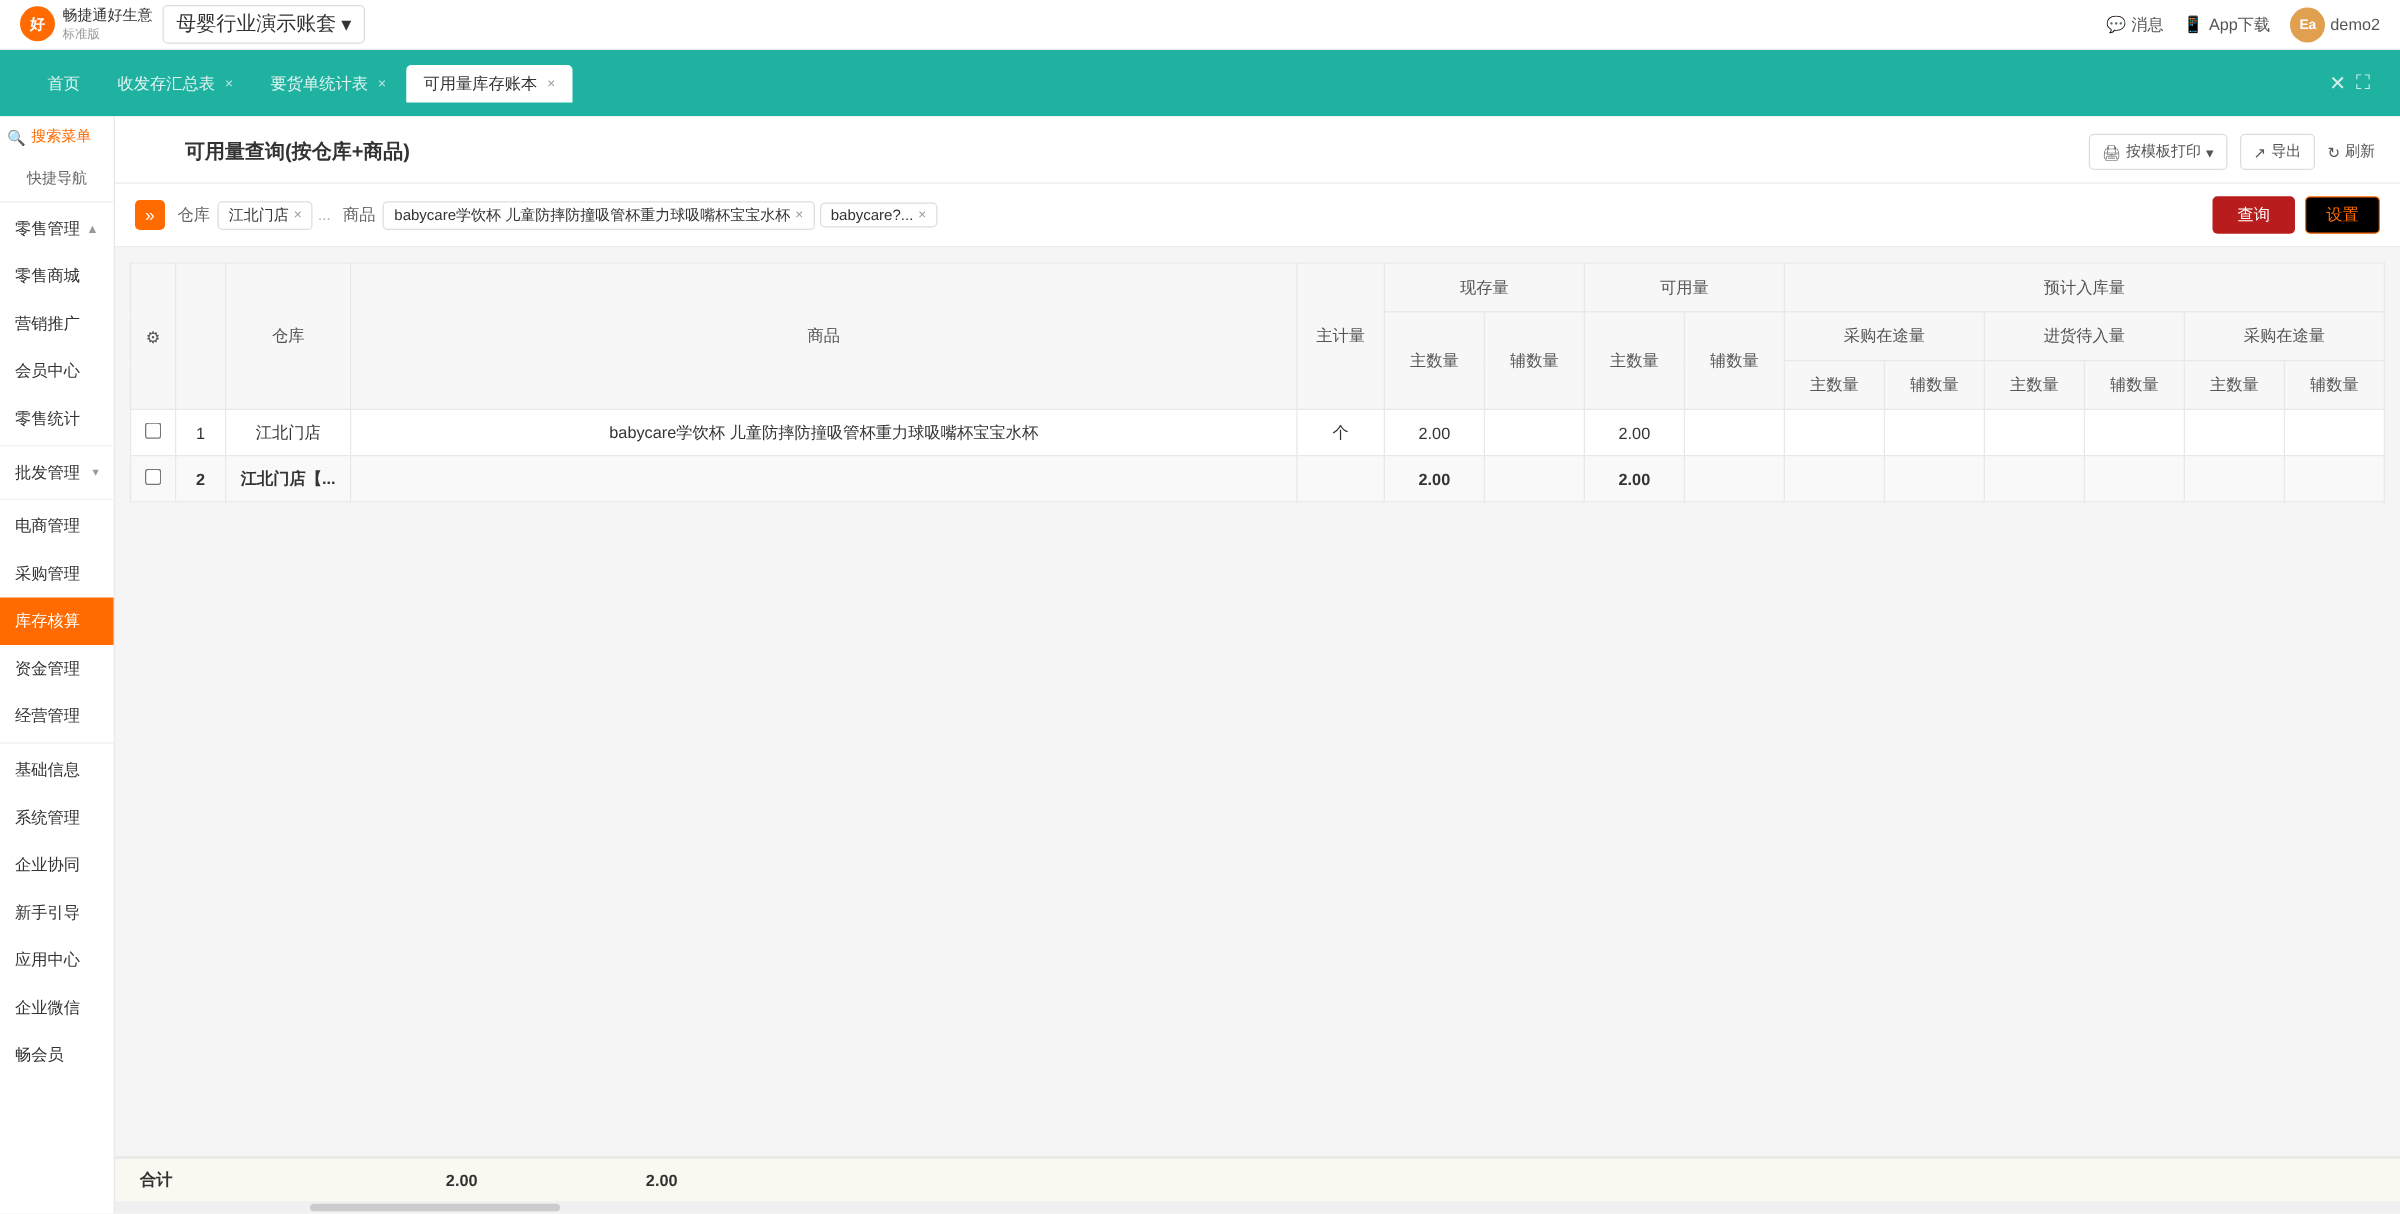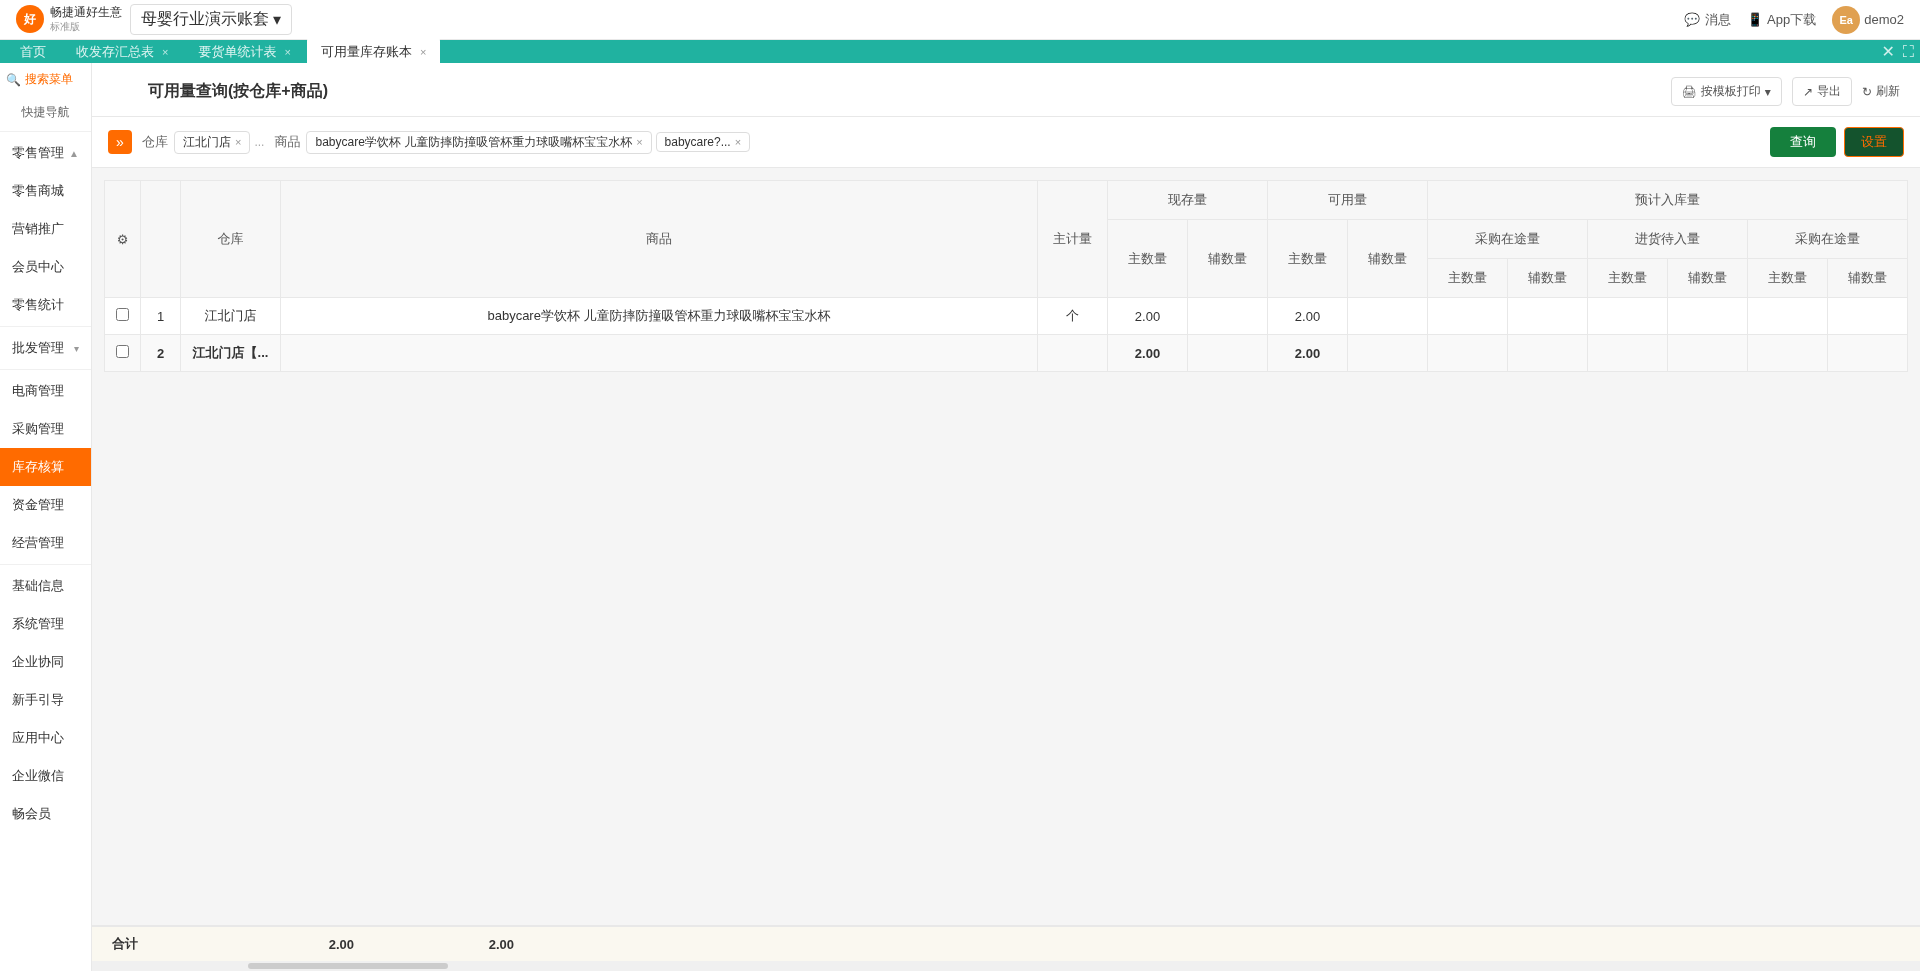--- a/index.html
+++ b/index.html
@@ -22,24 +22,24 @@
     .logo-text { font-size: 12px; color: #333; line-height: 1.2; }
     .logo-sub { font-size: 10px; color: #999; }
     .industry-select { display: flex; align-items: center; gap: 4px; padding: 4px 10px; border: 1px solid #ddd; border-radius: 4px; cursor: pointer; font-size: 16px; color: #333; min-width: 140px; }
     .top-bar-right { display: flex; align-items: center; gap: 16px; font-size: 13px; color: #555; }
     .top-bar-right-item { display: flex; align-items: center; gap: 4px; cursor: pointer; }
     .avatar { width: 28px; height: 28px; border-radius: 50%; background: #e0a050; display: flex; align-items: center; justify-content: center; color: white; font-size: 11px; font-weight: bold; }
 
     
     .tab-bar {
       background: #20b2a0;
-      height: 23px;
-      display: flex;
-      align-items: center;
-      padding: 0 6px;
+      height: 53px;
+      display: flex;
+      align-items: center;
+      padding: 0 24px;
       flex-shrink: 0;
       gap: 2px;
     }
     .tab-item {
       display: flex;
       align-items: center;
       padding: 6px 14px;
       border-radius: 4px 4px 0 0;
       cursor: pointer;
       font-size: 13px;
@@ -118,22 +118,22 @@
       flex-wrap: wrap;
     }
     .expand-btn { width: 24px; height: 24px; background: #ff6b00; border-radius: 4px; display: flex; align-items: center; justify-content: center; cursor: pointer; color: white; font-size: 14px; flex-shrink: 0; }
     .filter-group { display: flex; align-items: center; gap: 6px; }
     .filter-label { font-size: 13px; color: #666; white-space: nowrap; }
     .filter-tags { display: flex; align-items: center; gap: 4px; flex-wrap: wrap; }
     .filter-tag { display: flex; align-items: center; gap: 4px; background: #fff; border: 1px solid #ddd; border-radius: 4px; padding: 2px 8px; font-size: 12px; color: #333; }
     .filter-tag .remove { cursor: pointer; color: #999; font-size: 11px; }
     .filter-more { color: #aaa; font-size: 12px; cursor: pointer; }
     .filter-actions { margin-left: auto; display: flex; gap: 8px; }
-    .btn-query { background: #15803d; color: white; border: none; border-radius: 4px; padding: 6px 20px; cursor: pointer; font-size: 13px; }
-    .btn-settings { background: #14532d; color: #ff6b00; border: 1px solid #ff6b00; border-radius: 4px; padding: 5px 16px; cursor: pointer; font-size: 13px; }
+    .btn-query { background: #b91c1c; color: white; border: none; border-radius: 4px; padding: 6px 20px; cursor: pointer; font-size: 13px; }
+    .btn-settings { background: #000000; color: #ff6b00; border: 1px solid #ff6b00; border-radius: 4px; padding: 5px 16px; cursor: pointer; font-size: 13px; }
 
     
     .table-area {
       flex: 1;
       overflow: auto;
       padding: 12px;
       background: #f5f5f5;
     }
     .data-table {
       width: 100%;
@@ -168,20 +168,21 @@
     .table-footer {
       background: #faf8f0;
       border-top: 2px solid #e8e8e8;
       padding: 8px 12px;
       display: flex;
       align-items: center;
       font-size: 13px;
       font-weight: 600;
       color: #333;
       flex-shrink: 0;
+      gap: 28px;
     }
     .footer-label { padding-left: 8px; min-width: 100px; }
 
     
     .scroll-bar-area {
       background: #f0f0f0;
       height: 10px;
       flex-shrink: 0;
       display: flex;
       align-items: center;

